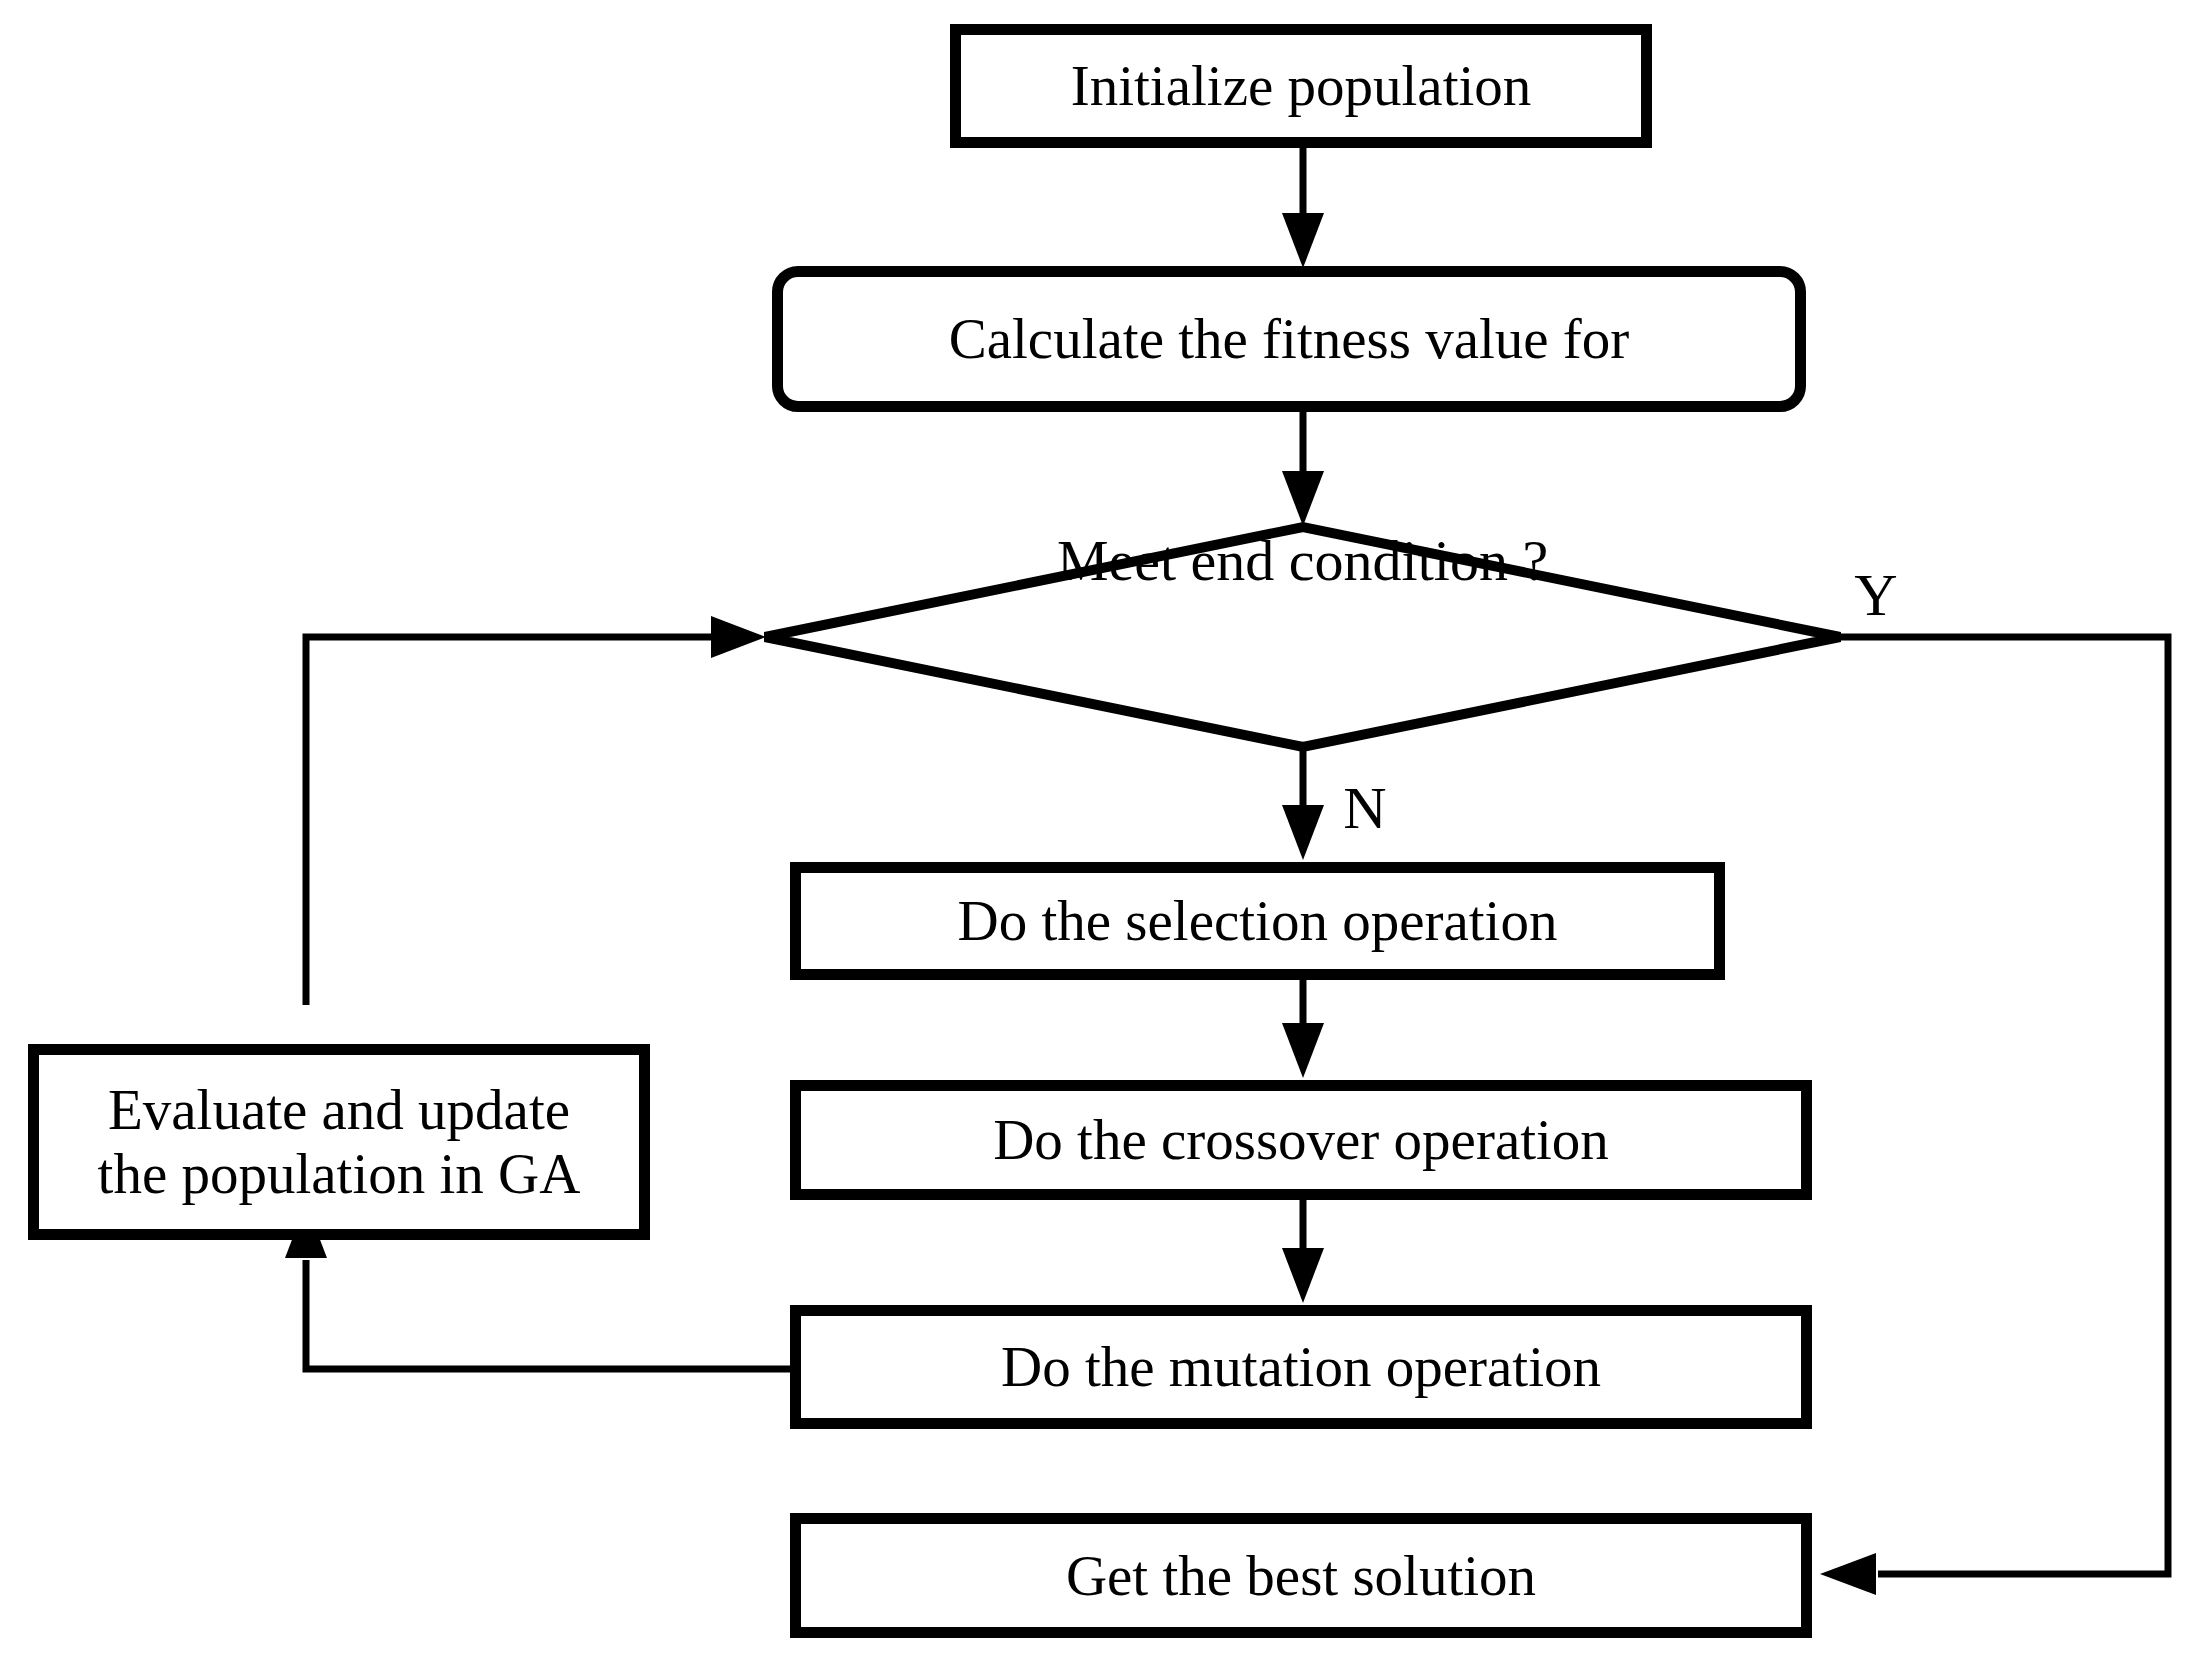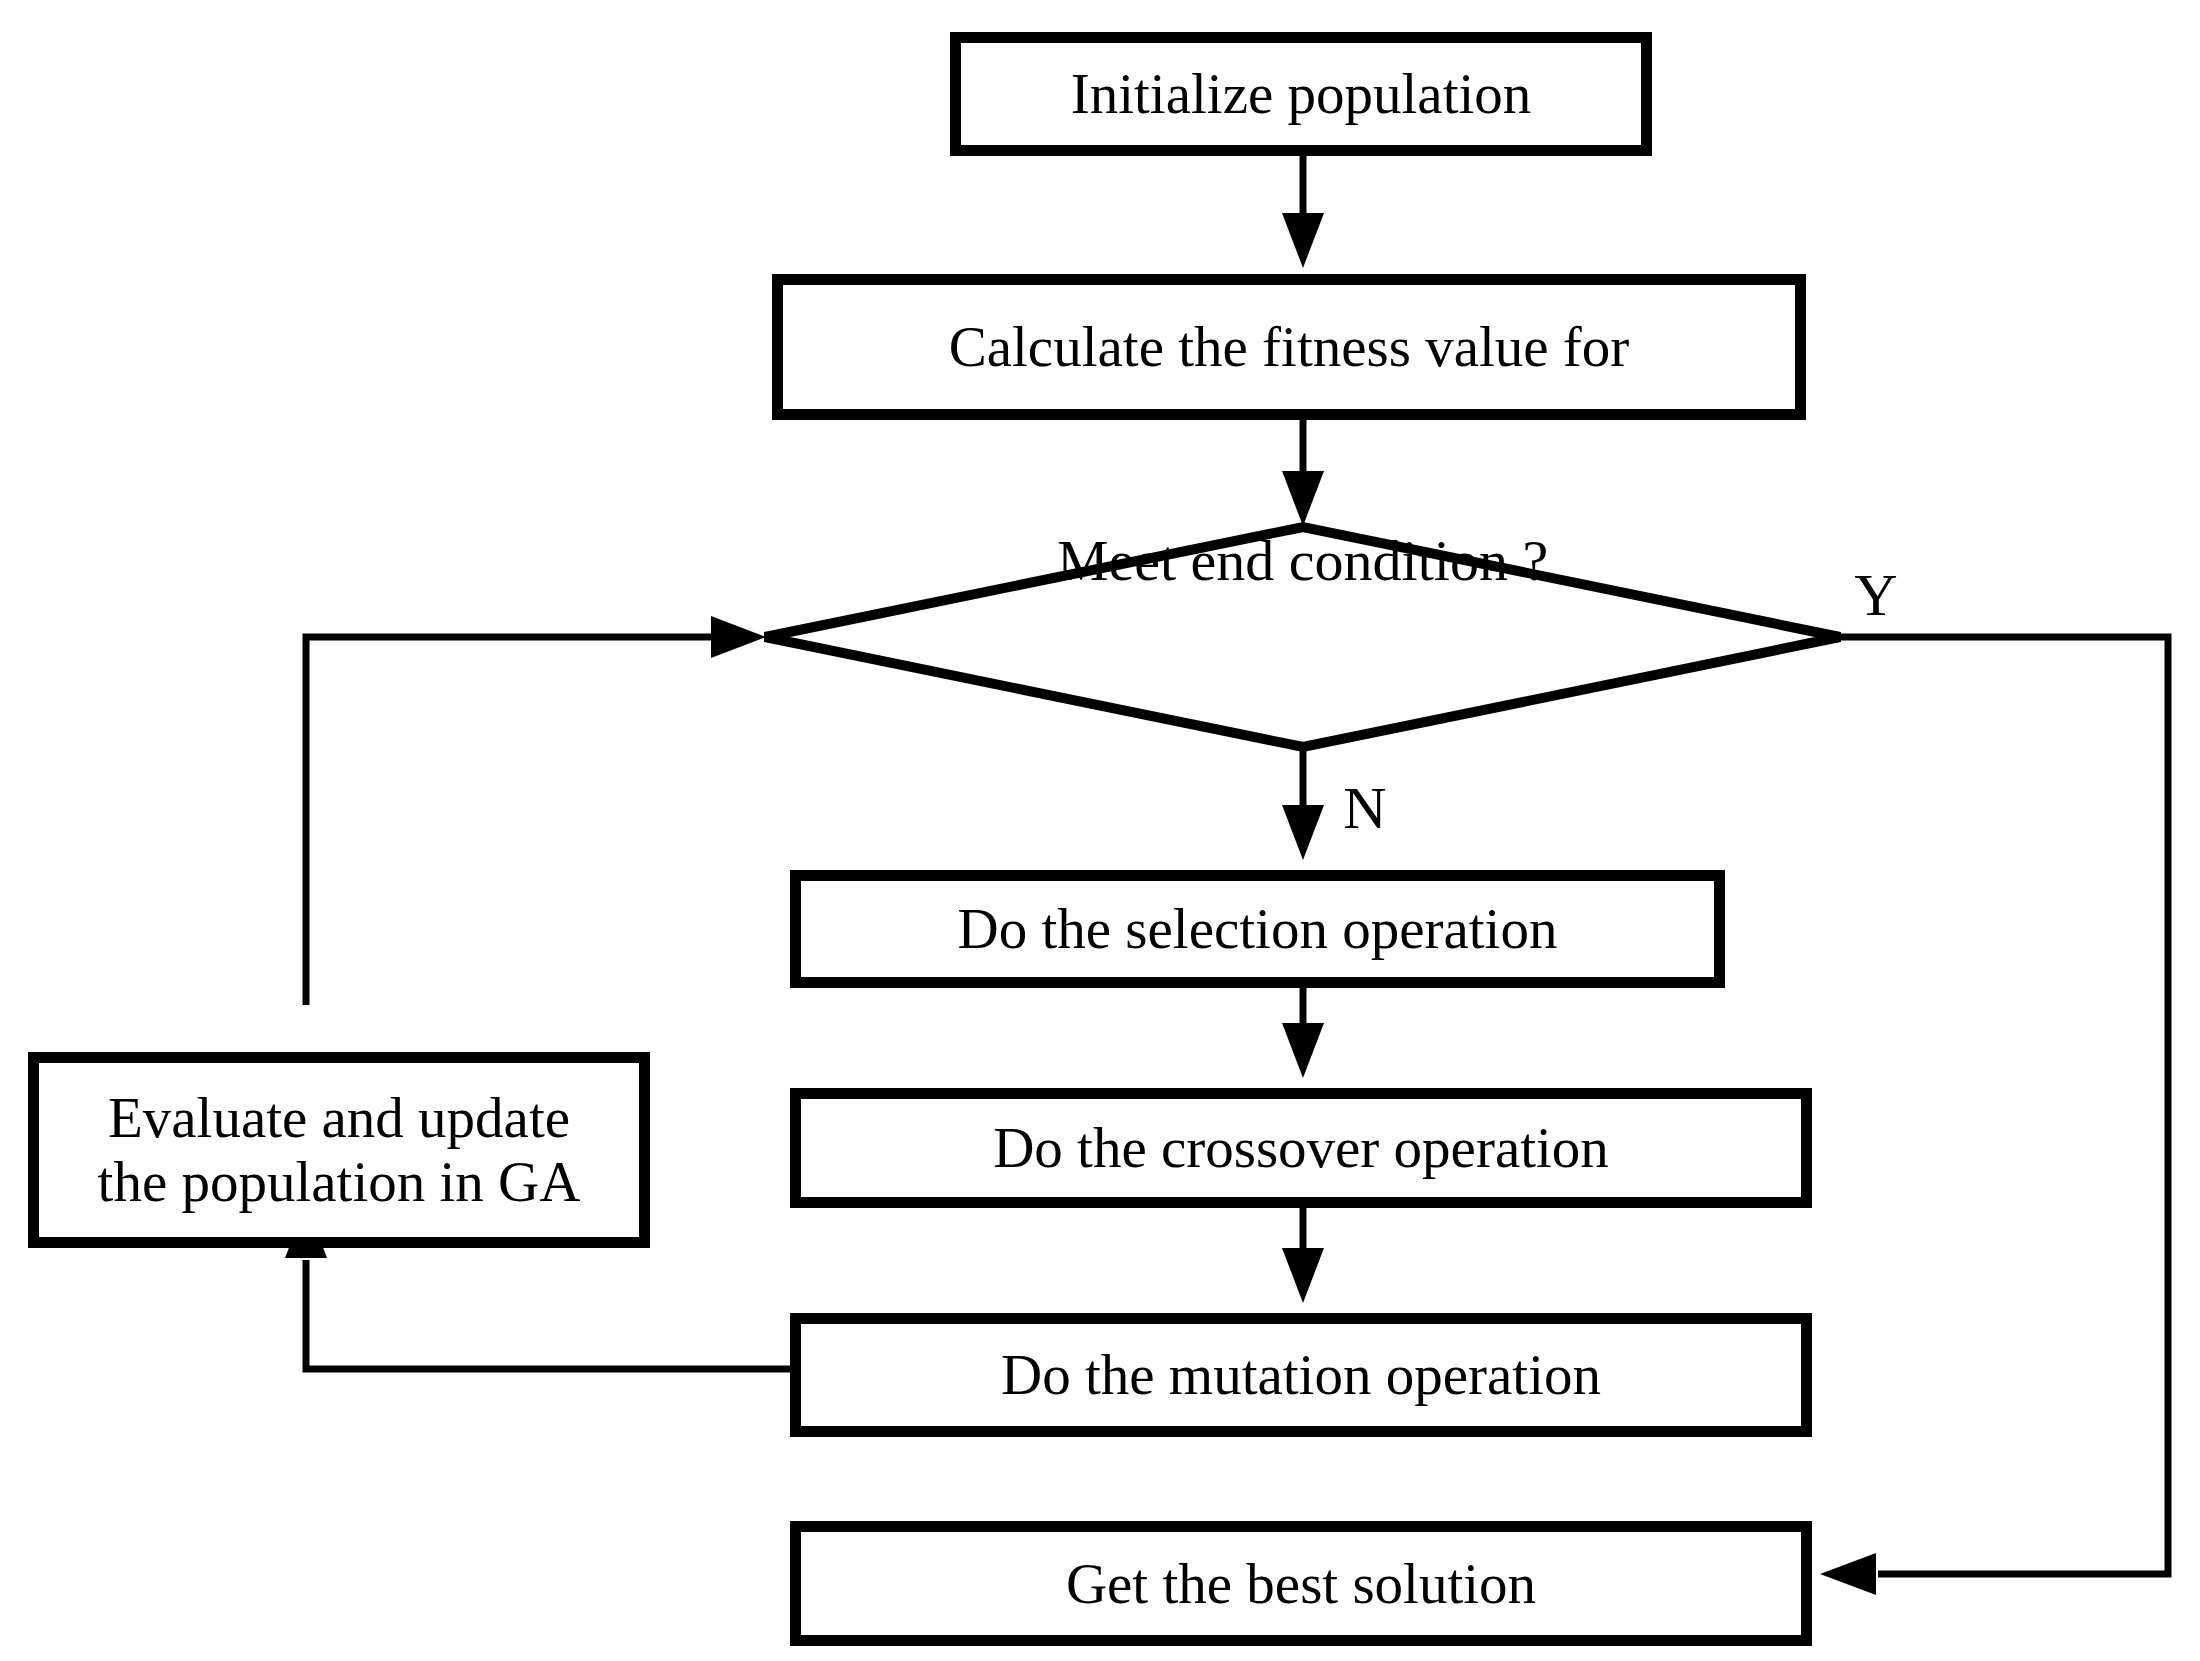--- a/index.html
+++ b/index.html
@@ -26,27 +26,26 @@
     box-sizing: border-box;
     border: 11px solid #000000;
     background: #ffffff;
     display: flex;
     align-items: center;
     justify-content: center;
     text-align: center;
     font-size: 57px;
     line-height: 1.12;
     white-space: nowrap;
-    margin-top: 8px;
   }
   .node .multiline { white-space: normal; }
   .node .line { display: block; }
 
   #node-initialize   { left: 950px;  top: 24px;   width: 702px;  height: 124px; }
-  #node-fitness      { left: 772px;  top: 266px;  width: 1034px; height: 146px; }
+  #node-fitness      { left: 772px;  top: 266px;  width: 1034px; height: 146px; border-radius: 26px; }
   #node-selection    { left: 790px;  top: 862px;  width: 935px; height: 118px; }
   #node-crossover    { left: 790px;  top: 1080px; width: 1022px; height: 120px; }
   #node-mutation     { left: 790px;  top: 1305px; width: 1022px; height: 124px; }
   #node-best         { left: 790px;  top: 1513px; width: 1022px; height: 125px; }
   #node-evaluate     { left: 28px;   top: 1044px; width: 622px;  height: 196px; }
 
   .diamond-label {
     position: absolute;
     left: 765px;
     top: 527px;

